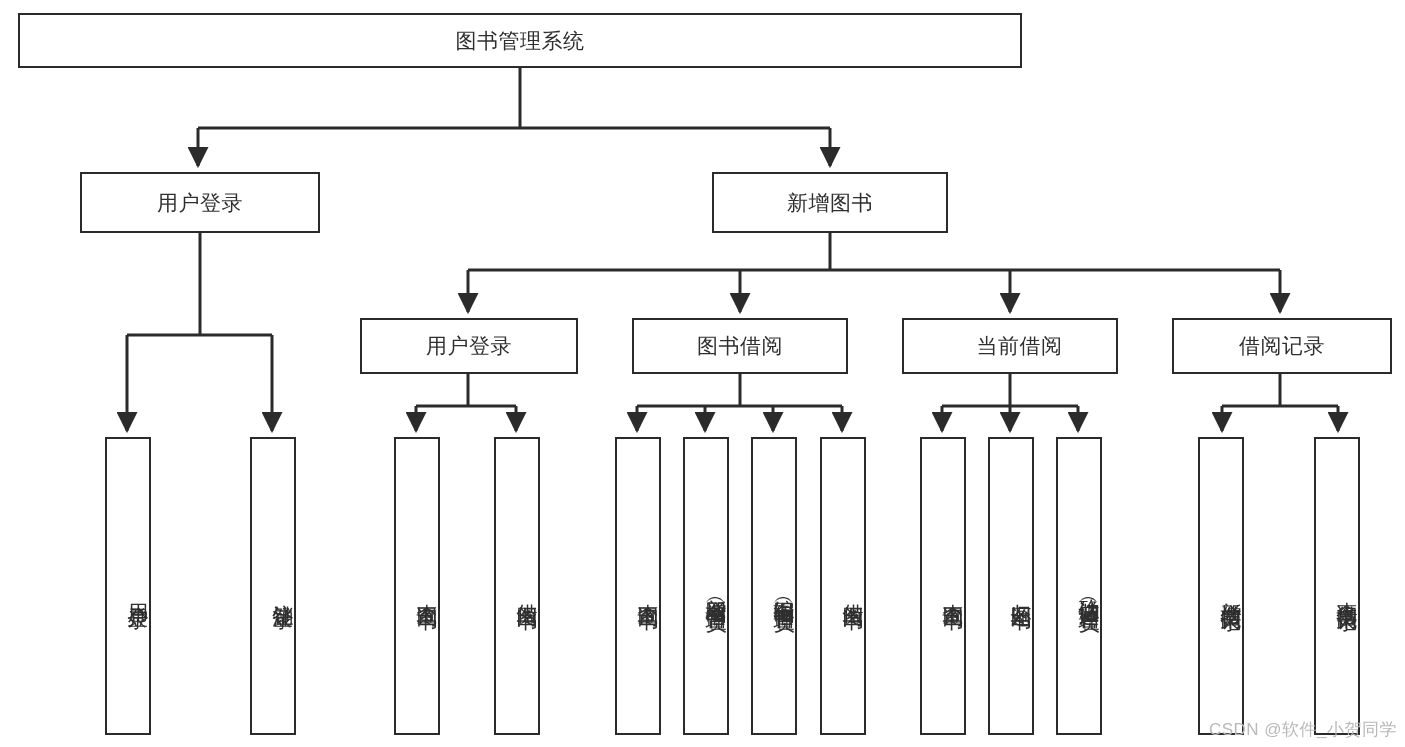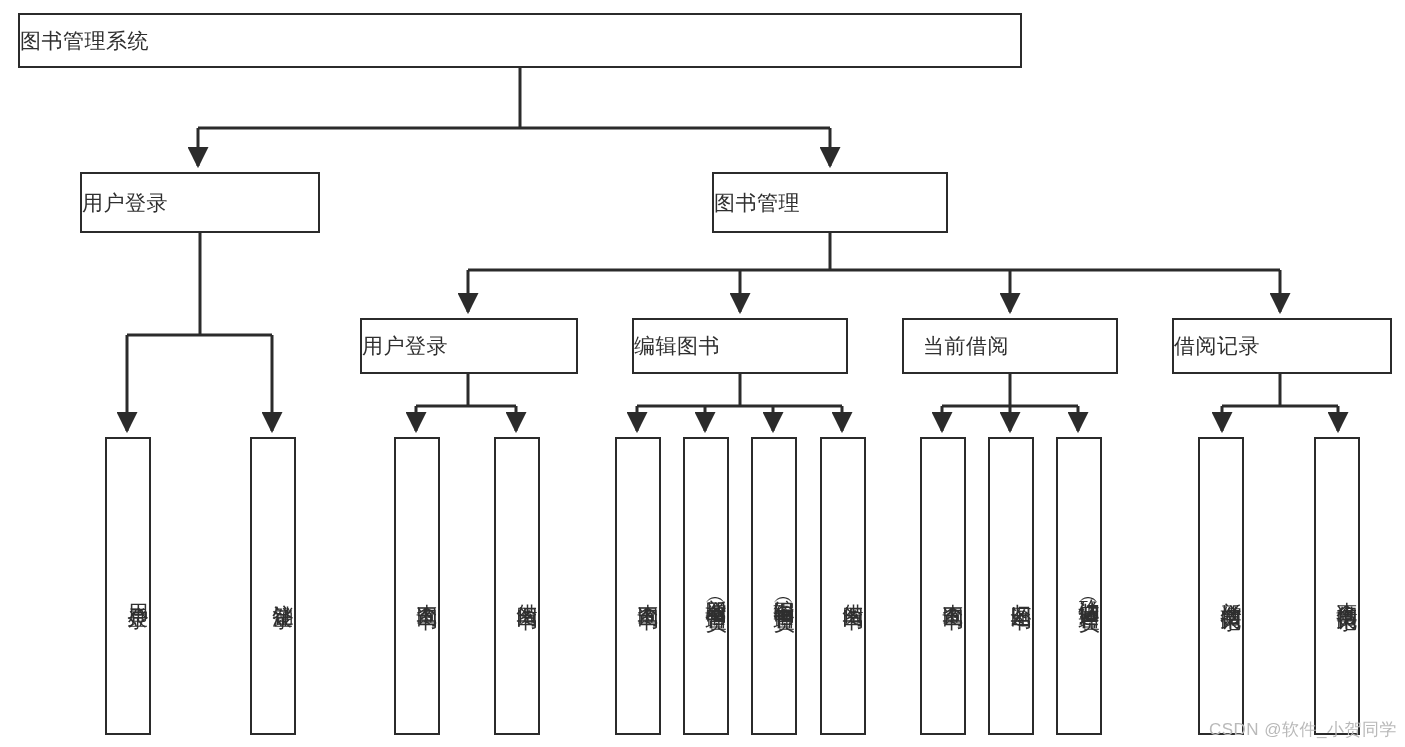--- a/index.html
+++ b/index.html
@@ -24,21 +24,21 @@
     width: 1405px;
     height: 747px;
   }
   .node {
     position: absolute;
     box-sizing: border-box;
     border: 2px solid #2b2b2b;
     background: #ffffff;
     display: flex;
     align-items: center;
-    justify-content: flex-start;
+    justify-content: center;
     color: #2f2f2f;
     z-index: 2;
   }
   .node.horiz {
     font-size: 21px;
     letter-spacing: 0.5px;
     white-space: nowrap;
   }
   .node.root {
     font-size: 21px;
@@ -126,29 +126,29 @@
 
   <div class="node root horiz" style="left:18px; top:13px; width:1004px; height:55px;">
     <span>图书管理系统</span>
   </div>
 
   <div class="node horiz" style="left:80px; top:172px; width:240px; height:61px;">
     <span>用户登录</span>
   </div>
 
   <div class="node horiz" style="left:712px; top:172px; width:236px; height:61px;">
-    <span>图书管理</span>
+    <span>新增图书</span>
   </div>
 
   <div class="node horiz" style="left:360px; top:318px; width:218px; height:56px;">
     <span>用户登录</span>
   </div>
 
   <div class="node horiz" style="left:632px; top:318px; width:216px; height:56px;">
-    <span>编辑图书</span>
+    <span>图书借阅</span>
   </div>
 
   <div class="node horiz" style="left:902px; top:318px; width:216px; height:56px;padding-left:19px;">
     <span>当前借阅</span>
   </div>
 
   <div class="node horiz" style="left:1172px; top:318px; width:220px; height:56px;">
     <span>借阅记录</span>
   </div>
 

